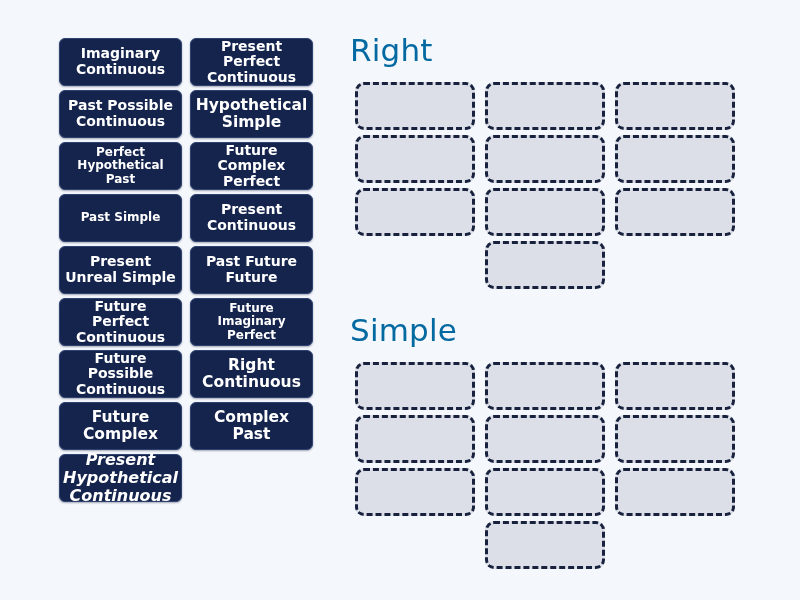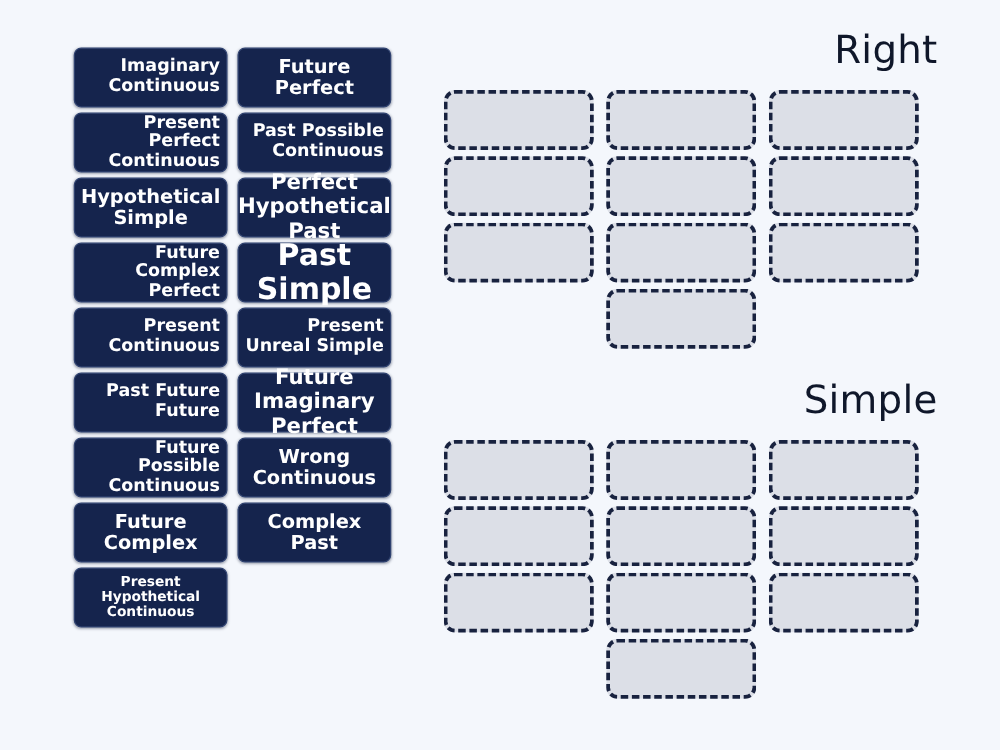--- a/index.html
+++ b/index.html
@@ -38,41 +38,41 @@
     align-items: center;
     justify-content: center;
     text-align: center;
     font-weight: bold;
     line-height: 1.12;
     padding: 2px 5px;
     cursor: grab;
     user-select: none;
     box-shadow: 0 1px 2px rgba(10,20,50,0.35);
   }
-  .fs-xl { font-size: 24px; }
+  .fs-xl { font-size: 12px; }
   .fs-lg { font-size: 15.5px; }
-  .fs-md { font-size: 14px; text-align: right; }
-  .fs-sm { font-size: 17px; }
-  .fs-xs { font-size: 11px; }
+  .fs-md { font-size: 14px; }
+  .fs-sm { font-size: 12px; }
+  .fs-xs { font-size: 16px; font-style: italic; }
 
   
   .group {
     position: absolute;
     left: 350px;
     width: 400px;
   }
   #group-right { top: 22px; }
   #group-wrong { top: 302px; }
 
   .group-title {
-    margin: 0 0 14px 0;
-    text-align: right;
+    margin: 10px 0 14px 0;
+    text-align: left;
     font-size: 31px;
     font-weight: normal;
-    color: #0f172a;
+    color: #0369a1;
     letter-spacing: 0.2px;
   }
 
   .zone-grid {
     display: flex;
     flex-wrap: wrap;
     justify-content: center;
     gap: 5px 10px;
     width: 390px;
   }
@@ -83,33 +83,33 @@
     background: #dcdfe7;
     border: 3px dashed #18223f;
     border-radius: 9px;
   }
 </style>
 </head>
 <body>
 
 <div id="tile-tray">
     <div class="tile fs-md">Imaginary Continuous</div>
-    <div class="tile fs-lg">Future Perfect</div>
     <div class="tile fs-md">Present Perfect Continuous</div>
     <div class="tile fs-md">Past Possible Continuous</div>
     <div class="tile fs-lg">Hypothetical Simple</div>
     <div class="tile fs-sm">Perfect Hypothetical Past</div>
     <div class="tile fs-md">Future Complex Perfect</div>
     <div class="tile fs-xl">Past Simple</div>
     <div class="tile fs-md">Present Continuous</div>
     <div class="tile fs-md">Present Unreal Simple</div>
     <div class="tile fs-md">Past Future Future</div>
+    <div class="tile fs-md">Future Perfect Continuous</div>
     <div class="tile fs-sm">Future Imaginary Perfect</div>
     <div class="tile fs-md">Future Possible Continuous</div>
-    <div class="tile fs-lg">Wrong Continuous</div>
+    <div class="tile fs-lg">Right Continuous</div>
     <div class="tile fs-lg">Future Complex</div>
     <div class="tile fs-lg">Complex Past</div>
     <div class="tile fs-xs">Present Hypothetical Continuous</div>
   </div>
 
 <div class="group" id="group-right">
   <h2 class="group-title">Right</h2>
   <div class="zone-grid">
       <div class="dropzone"></div>
       <div class="dropzone"></div>

